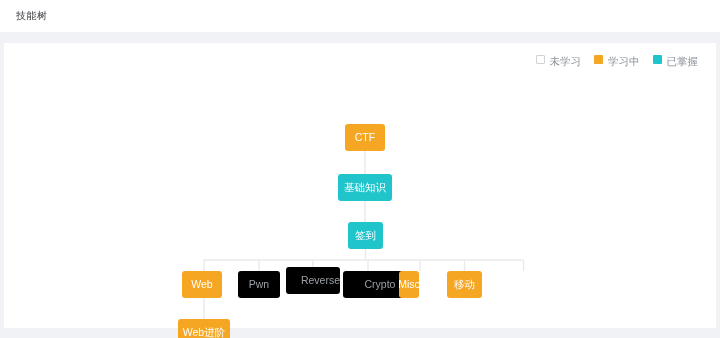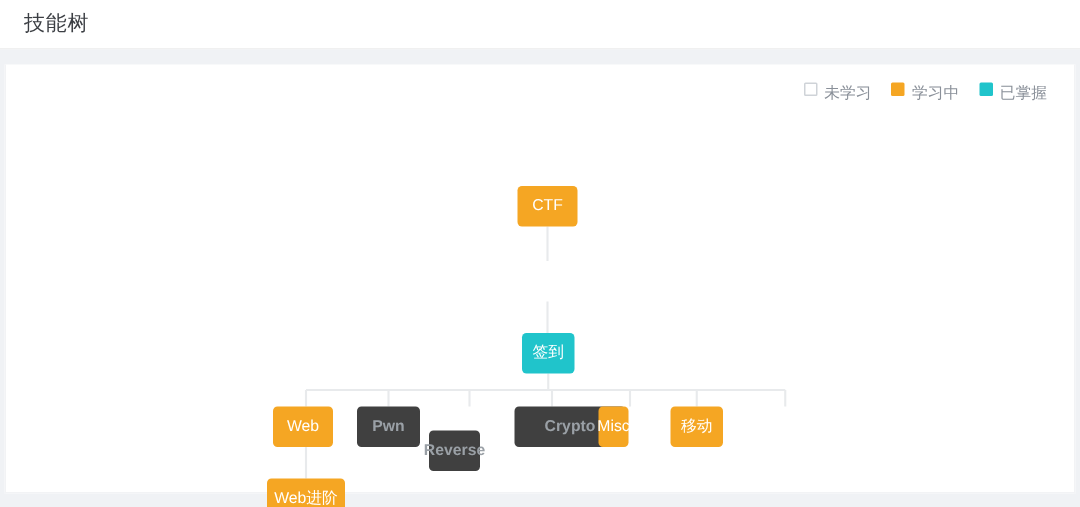--- a/index.html
+++ b/index.html
@@ -20,21 +20,21 @@
   .header-card {
     background: #ffffff;
     height: 33px;
     display: flex;
     align-items: center;
     padding: 0 16px;
     border-bottom: 1px solid #f0f0f0;
   }
 
   .page-title {
-    font-size: 14px;
+    font-size: 10px;
     color: #3c3f44;
     letter-spacing: 0.5px;
   }
 
   
   .gap-strip {
     height: 10px;
     background: #f0f2f5;
   }
 
@@ -120,23 +120,22 @@
     background: #f5a623;
     color: #ffffff;
   }
 
   .node.mastered {
     background: #20c4cb;
     color: #ffffff;
   }
 
   .node.unlearned {
-    background: #404040;
+    background: #000000;
     color: #9aa0a6;
-    font-weight: bold;
   }
 </style>
 </head>
 <body>
 
 <div class="header-card">
   <span class="page-title">技能树</span>
 </div>
 
 <div class="gap-strip"></div>
@@ -169,30 +168,33 @@
         <line x1="309" y1="217" x2="309" y2="228" stroke="#e8eaec" stroke-width="1.4"></line>
         <line x1="364" y1="217" x2="364" y2="228" stroke="#e8eaec" stroke-width="1.4"></line>
         <line x1="416" y1="217" x2="416" y2="228" stroke="#e8eaec" stroke-width="1.4"></line>
         <line x1="460.5" y1="217" x2="460.5" y2="228" stroke="#e8eaec" stroke-width="1.4"></line>
         <line x1="519.5" y1="217" x2="519.5" y2="228" stroke="#e8eaec" stroke-width="1.4"></line>
         <line x1="200" y1="255" x2="200" y2="276" stroke="#e8eaec" stroke-width="1.4"></line>
       </svg>
   <div class="node learning" style="left: 341px; top: 81px; width: 40px;">
         <span>CTF</span>
       </div>
+      <div class="node mastered" style="left: 334px; top: 131px; width: 54px;">
+        <span>基础知识</span>
+      </div>
       <div class="node mastered" style="left: 344px; top: 179px; width: 35px;">
         <span>签到</span>
       </div>
       <div class="node learning" style="left: 178px; top: 228px; width: 40px;">
         <span>Web</span>
       </div>
       <div class="node unlearned" style="left: 234px; top: 228px; width: 42px;">
         <span>Pwn</span>
       </div>
-      <div class="node unlearned" style="left: 282px; top: 244px; width: 34px;">
+      <div class="node unlearned" style="left: 282px; top: 224px; width: 54px; justify-content: flex-end;">
         <span>Reverse</span>
       </div>
       <div class="node unlearned" style="left: 339px; top: 228px; width: 74px;">
         <span>Crypto</span>
       </div>
       <div class="node learning" style="left: 395px; top: 228px; width: 20px;">
         <span>Misc</span>
       </div>
       <div class="node learning" style="left: 443px; top: 228px; width: 35px;">
         <span>移动</span>

